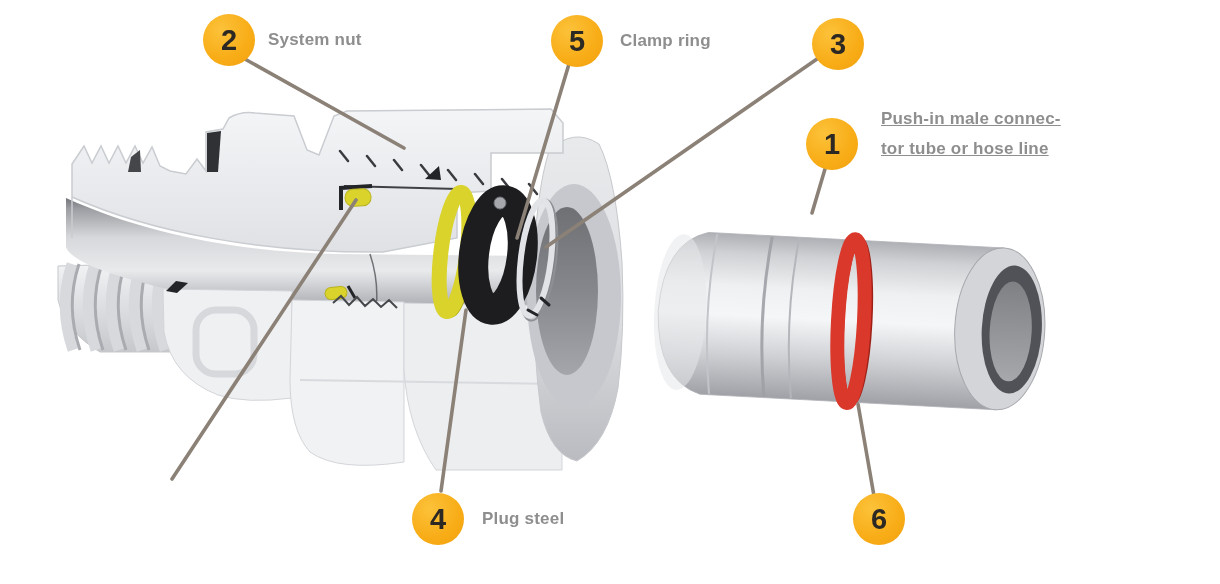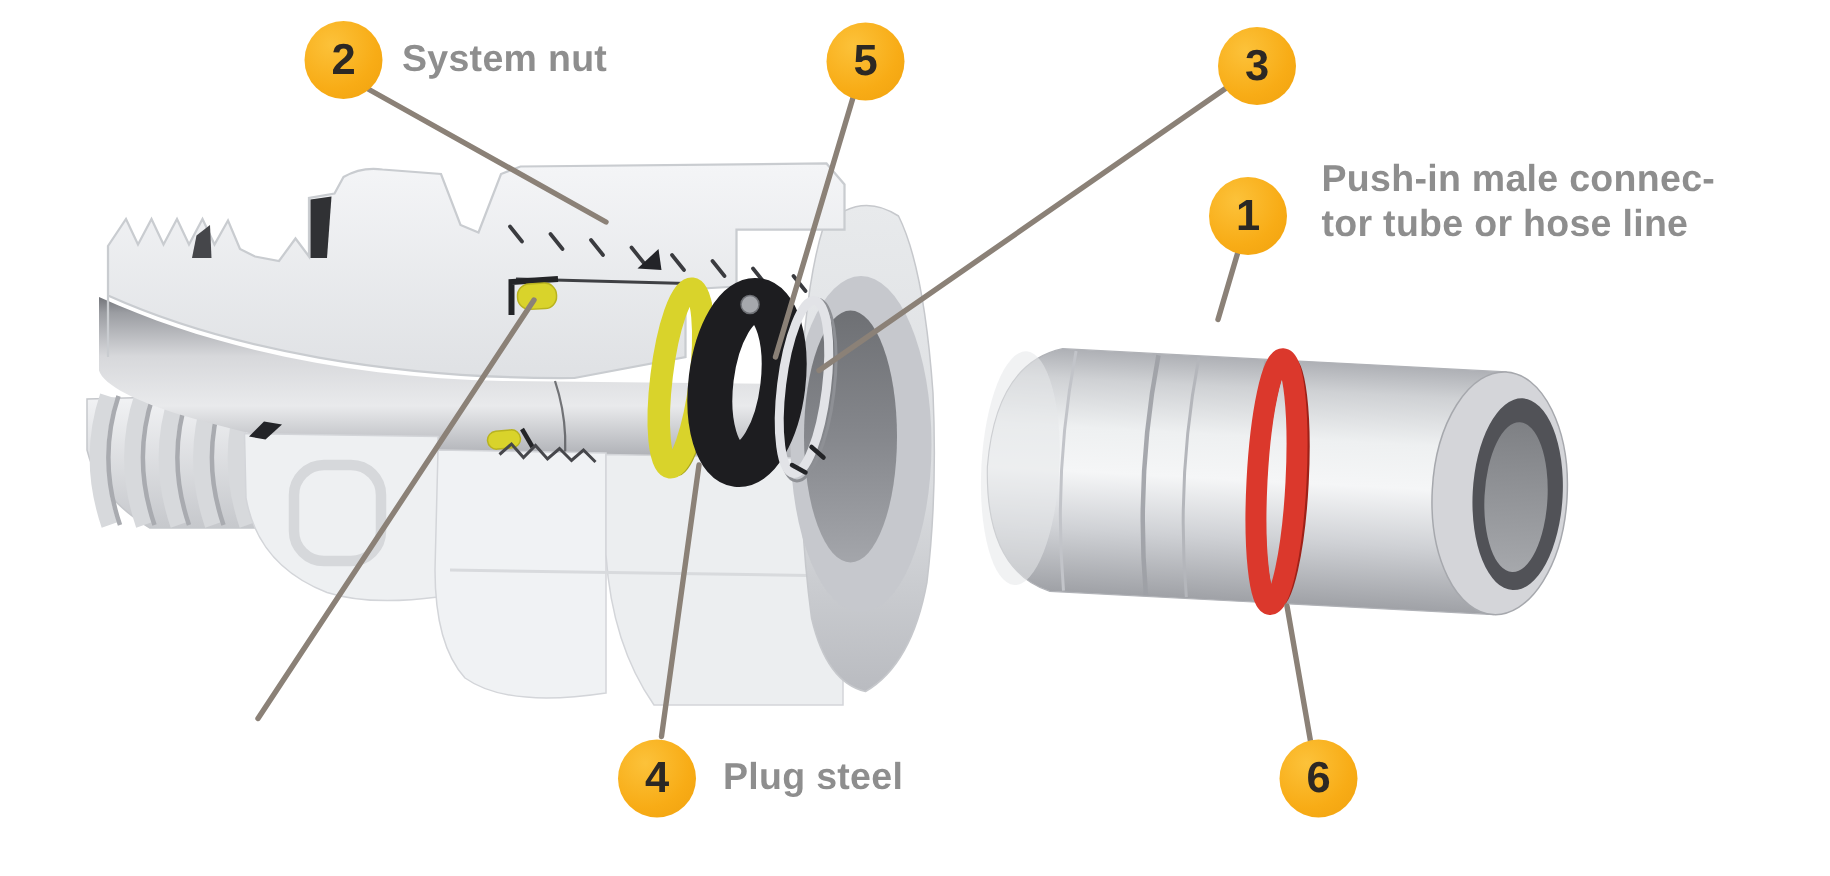--- a/index.html
+++ b/index.html
@@ -9,25 +9,25 @@
   }
   .stage svg{position:absolute;left:0;top:0;}
   .callout-num{
     position:absolute;width:52px;height:52px;border-radius:50%;
     background:radial-gradient(circle at 35% 30%, #fcc23a, var(--callout-circle) 60%, #f0a10e 100%);
     display:flex;align-items:center;justify-content:center;
     font-size:29px;font-weight:bold;color:var(--callout-number);
     user-select:none;
   }
   .label{
-    position:absolute;font-size:25px;font-weight:bold;color:var(--label-text);
+    position:absolute;font-size:17px;font-weight:bold;color:var(--label-text);
     line-height:31px;white-space:nowrap;letter-spacing:0.2px;
   }
   .label.lh33{line-height:33px;}
-  .label.lh30{line-height:30px;}
+  .label.lh30{line-height:30px;text-decoration:underline;}
 </style>
 </head>
 <body>
 
 <div class="stage">
 
   <svg width="1220" height="584" viewBox="0 0 1220 584">
     <defs>
       <linearGradient id="gTube" x1="0" y1="0" x2="0" y2="1">
         <stop offset="0" stop-color="#73757a"></stop>
@@ -177,20 +177,23 @@
   <div class="callout-num" style="left:412px;top:493px">
     <span>4</span>
   </div>
   <div class="callout-num" style="left:853px;top:493px">
     <span>6</span>
   </div>
 
   <div class="label" style="left:268px;top:24px">
     <div>System nut</div>
   </div>
+  <div class="label" style="left:620px;top:25px">
+    <div>Clamp ring</div>
+  </div>
   <div class="label lh30" style="left:881px;top:104px">
     <div>Push-in male connec-</div>
     <div>tor tube or hose line</div>
   </div>
   <div class="label" style="left:482px;top:503px">
     <div>Plug steel</div>
   </div>
   <div class="label lh33" style="left:922px;top:469px">
   </div>
 

